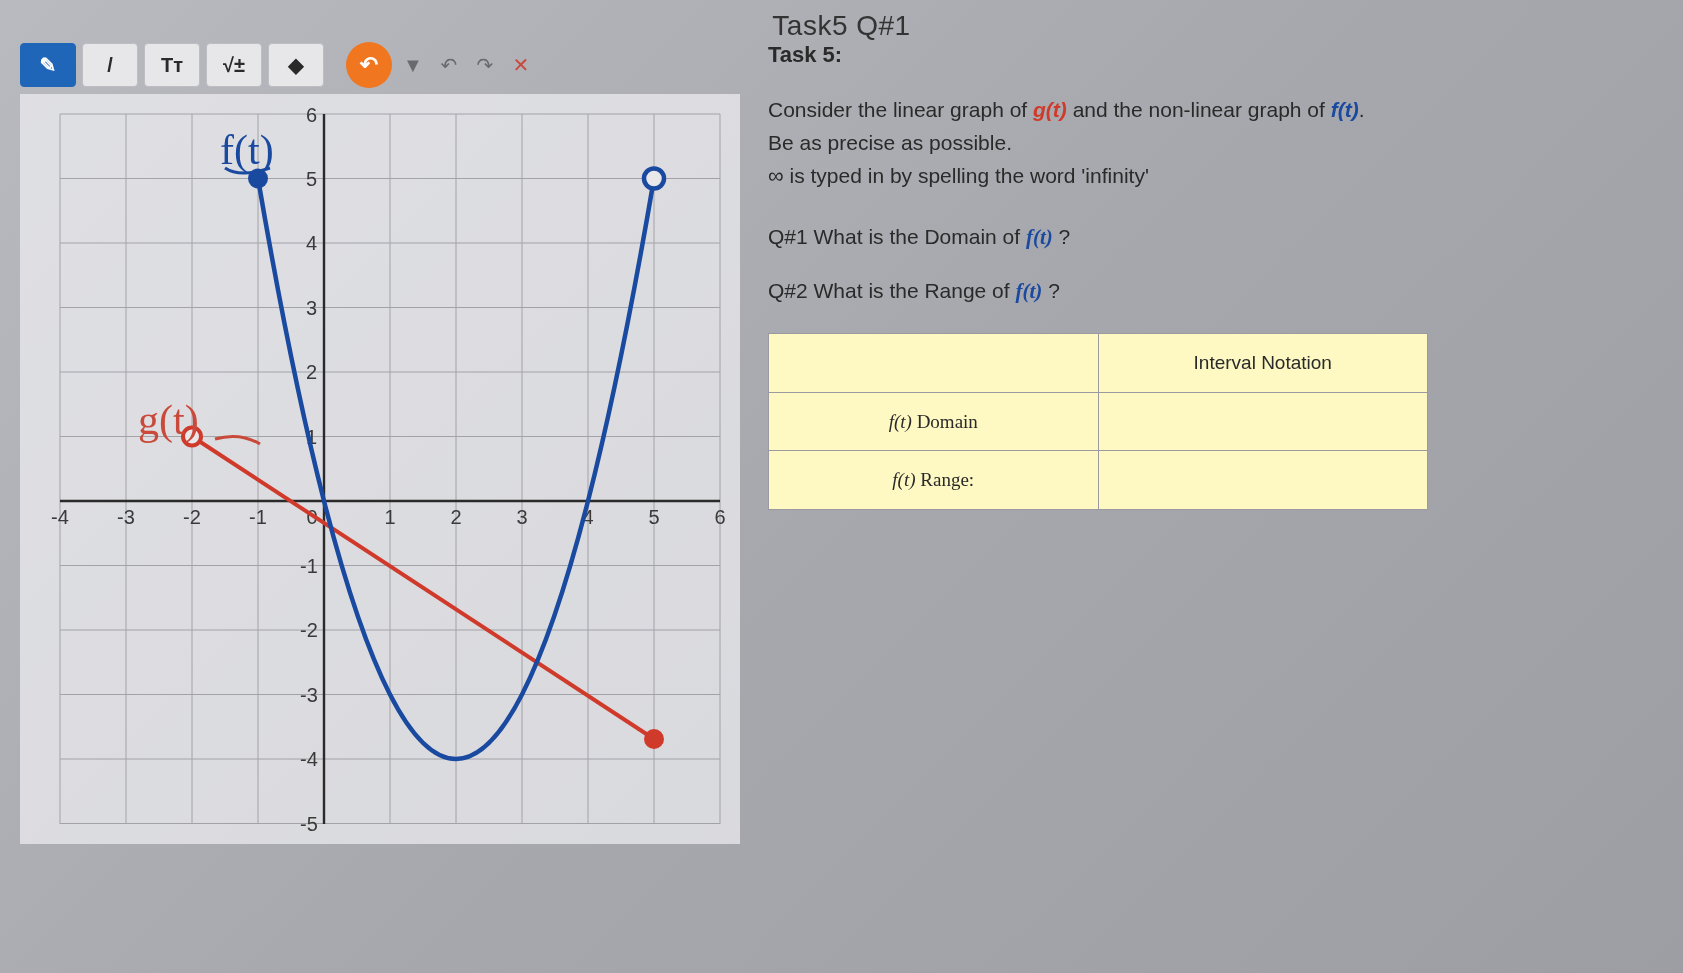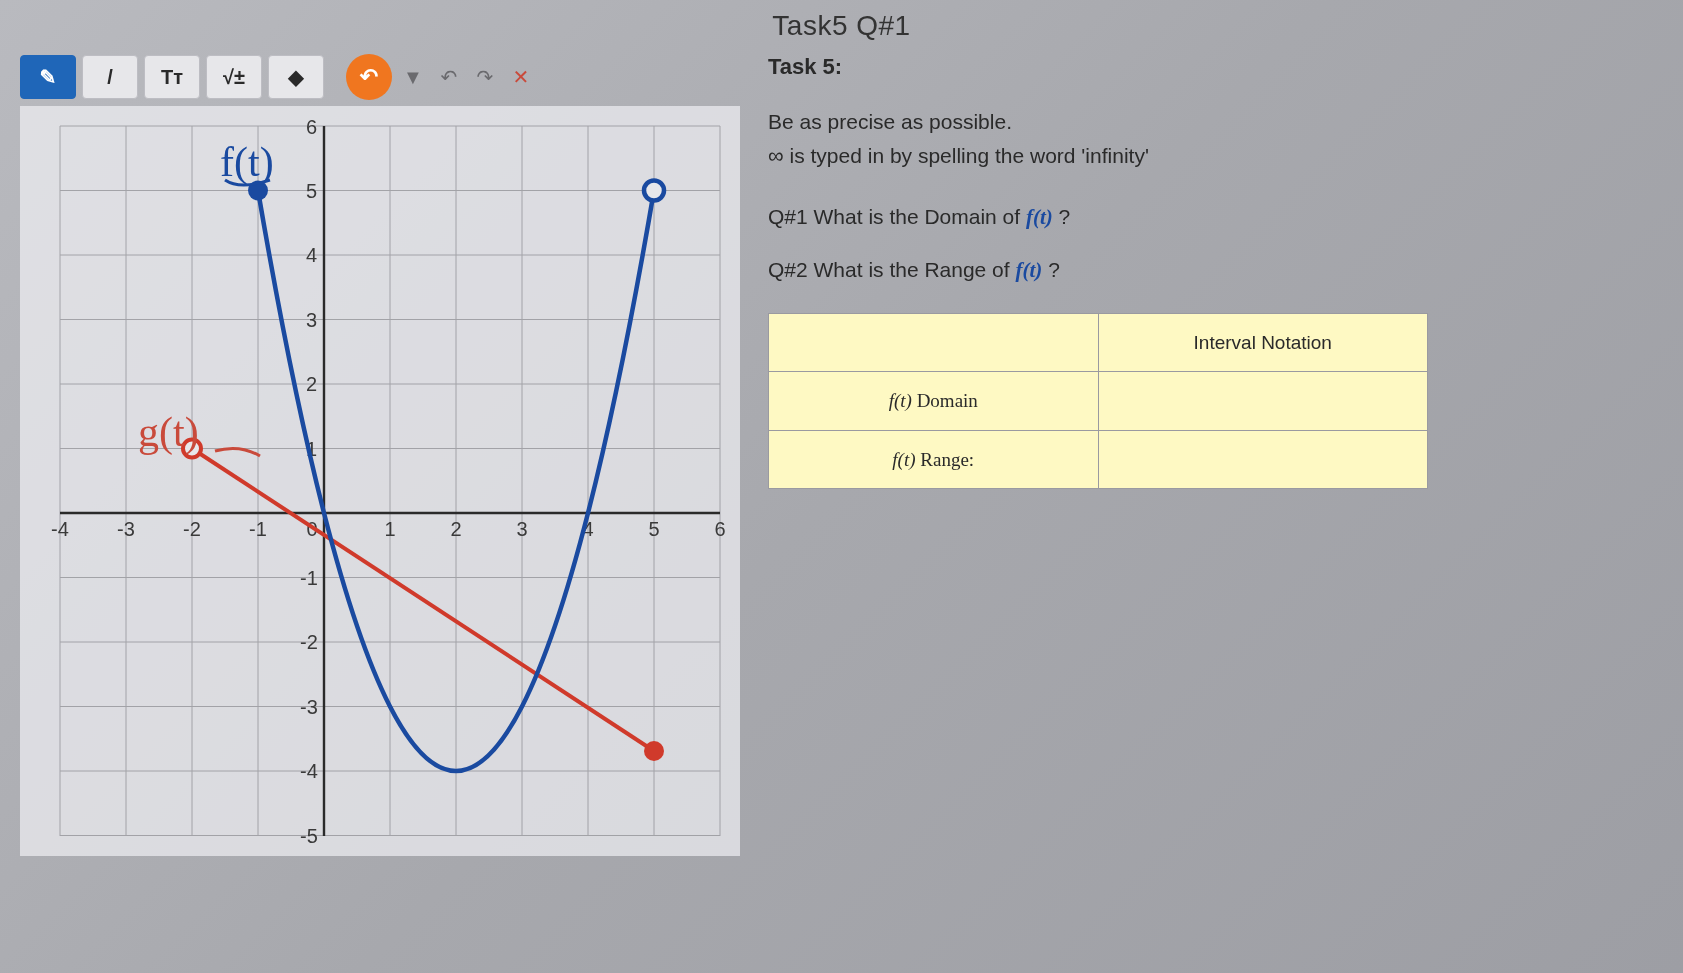--- a/index.html
+++ b/index.html
@@ -7,21 +7,20 @@
   body {
     font-family: Arial, Helvetica, sans-serif;
     background: linear-gradient(135deg, #b9babf 0%, #a7a8ad 50%, #9d9ea4 100%);
     color: #2a2a2a;
     padding: 10px 20px 20px 20px;
   }
   .page-title {
     text-align: center;
     font-size: 28px;
     color: #333;
-    margin-bottom: 12px;
     font-weight: 400;
     letter-spacing: 0.5px;
   }
   .main-row {
     display: flex;
     gap: 18px;
     align-items: flex-start;
   }
   .left-col { flex: 0 0 730px; }
   .right-col { flex: 1; min-width: 0; }
@@ -207,20 +206,23 @@
 
         <path d="M205,74 q15,10 45,0" stroke="#1a4aa0" stroke-width="3" fill="none"></path>
         <path d="M240,350 q-20,-12 -45,-5" stroke="#c94a3b" stroke-width="3" fill="none"></path>
       </svg>
     </div>
   </div>
 
   <div class="right-col">
     <div class="task-heading">Task 5:</div>
     <div class="task-body">
+      <div>
+        <span>Consider the linear graph of </span><span class="red">g(t)</span><span> and the non-linear graph of </span><span class="blue">f(t)</span><span>.</span>
+      </div>
       <div>Be as precise as possible.</div>
       <div>
         <span class="inf">∞</span><span> is typed in by spelling the word 'infinity'</span>
       </div>
       <div class="qs">
         <div class="q-line">
           <span>Q#1 What is the Domain of </span><span class="fnot">f(t)</span><span> ?</span>
         </div>
         <div class="q-line">
           <span>Q#2 What is the Range of </span><span class="fnot">f(t)</span><span> ?</span>

